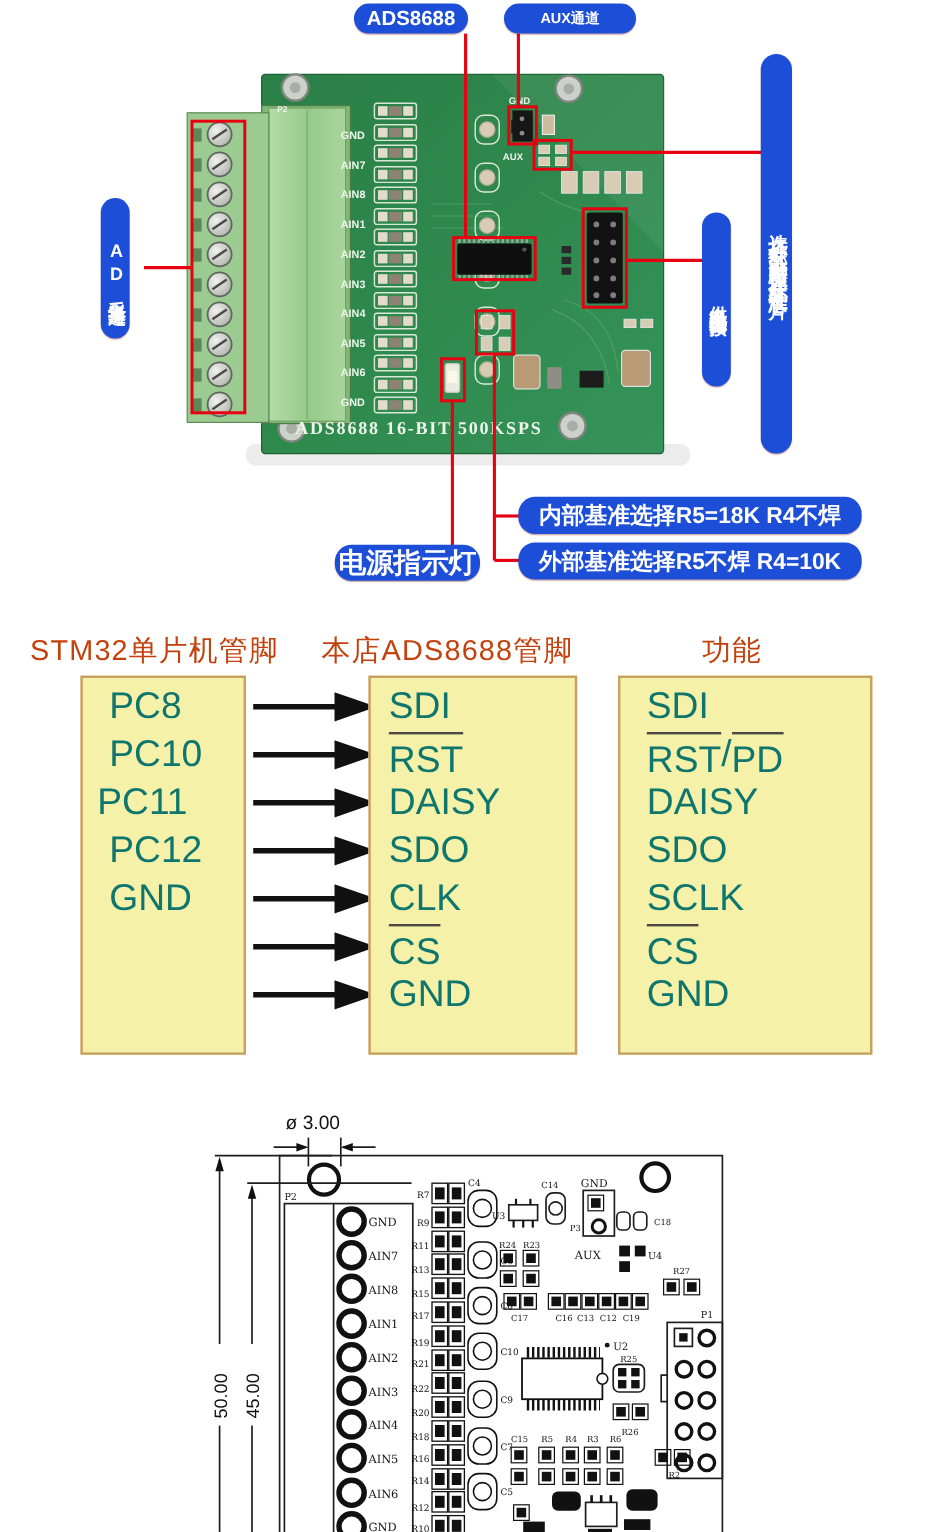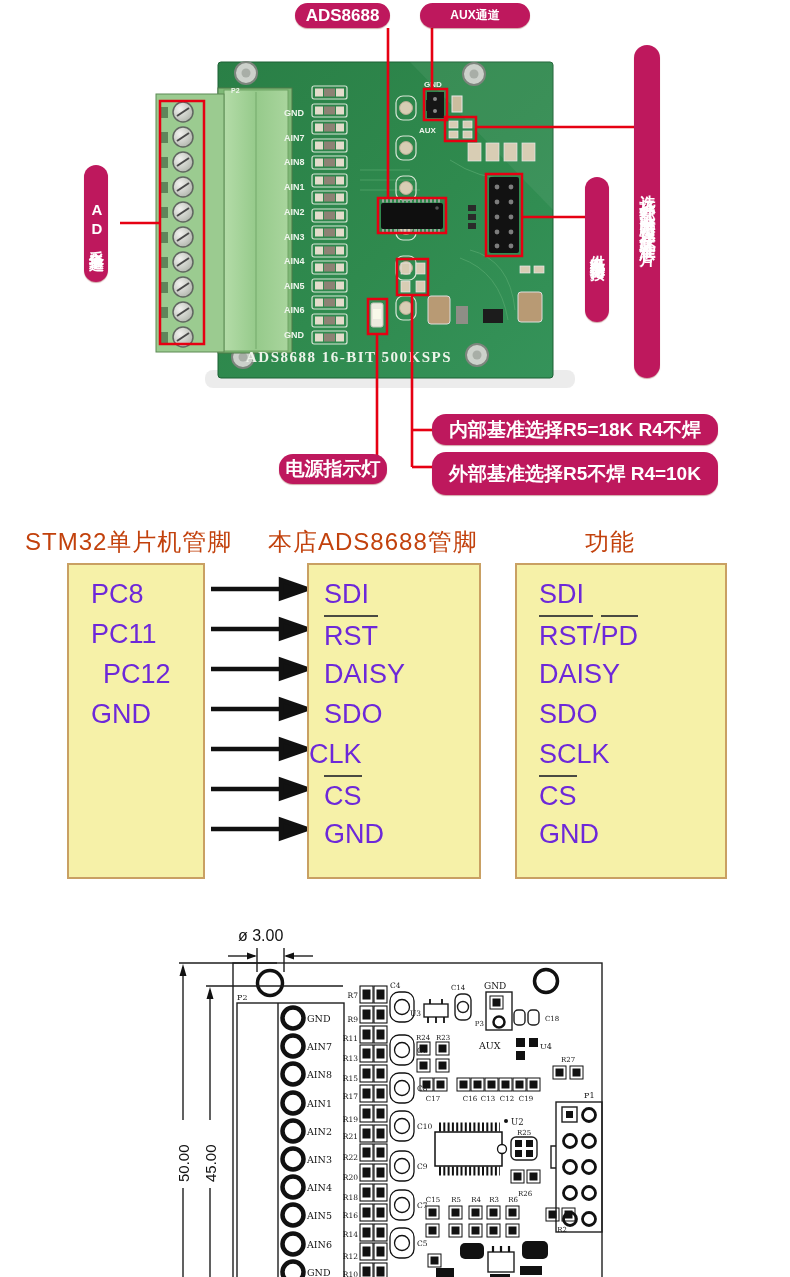--- a/index.html
+++ b/index.html
@@ -1,29 +1,29 @@
 <!DOCTYPE html>
 <html><head>
 <meta charset="utf-8">
 <style>
   html,body{margin:0;padding:0;}
   body{width:790px;height:1277px;position:relative;background:#fff;overflow:hidden;
        font-family:"Liberation Sans",sans-serif;}
   svg{position:absolute;overflow:visible;}
   
-  .pill{position:absolute;background:#be185d;color:#fff;font-weight:bold;
+  .pill{position:absolute;background:#1d4ed8;color:#fff;font-weight:bold;
         display:flex;align-items:center;justify-content:center;
         box-shadow:0 1px 1px rgba(120,0,0,.35);}
   .pill-h{border-radius:14px;}
   .pill-v{writing-mode:vertical-rl;text-orientation:upright;border-radius:13px;letter-spacing:4px;}
   
   .thdr{position:absolute;top:526px;font-size:24px;color:#c2410c;letter-spacing:1px;}
   .ybox{position:absolute;top:563px;height:316px;background:#f6f1a8;border:2px solid #c9a063;
         box-sizing:border-box;padding-top:5px;}
-  .trow{height:40px;display:flex;align-items:flex-end;font-size:27px;color:#6d28d9;}
+  .trow{height:40px;display:flex;align-items:flex-start;font-size:31px;color:#0f766e;}
   .ov{display:inline-block;line-height:1.05;border-top:2.5px solid #4a4a42;padding-top:5px;}
   
   #photo-labels text{fill:#eef5ec;font-family:"Liberation Sans",sans-serif;font-weight:bold;}
   
   #ddraw{color:#1e1e1e;}
   #ddraw .ln{stroke:#1e1e1e;stroke-width:1.4;fill:none;}
   #draw-labels text{fill:#141414;font-family:"DejaVu Serif",serif;}
   .dimtxt{fill:#111;font-family:"Liberation Sans",sans-serif;}
 </style>
 </head>
@@ -254,36 +254,39 @@
     <line x1="412" y1="430" x2="433" y2="430"></line>
     <line x1="412" y1="467" x2="433" y2="467"></line>
   </g>
 </svg>
 
 <div class="pill pill-h" style="left:295px;top:3px;width:95px;height:25px;font-size:17px">ADS8688</div>
 <div class="pill pill-h" style="left:420px;top:3px;width:110px;height:25px;font-size:12px">AUX通道</div>
 <div class="pill pill-v" style="left:84px;top:165px;width:24px;height:117px;font-size:15px;letter-spacing:2px">AD采集通道</div>
 <div class="pill pill-v" style="left:634px;top:45px;width:26px;height:333px;font-size:16px">选择外部基准时需焊接此基准芯片</div>
 <div class="pill pill-v" style="left:585px;top:177px;width:24px;height:145px;font-size:15px;letter-spacing:2px">供电及数据接口</div>
-<div class="pill pill-h" style="left:279px;top:454px;width:108px;height:30px;font-size:19px">电源指示灯</div>
+<div class="pill pill-h" style="left:279px;top:454px;width:121px;height:30px;font-size:23px">电源指示灯</div>
 <div class="pill pill-h" style="left:432px;top:414px;width:286px;height:31px;font-size:19px">内部基准选择R5=18K R4不焊</div>
-<div class="pill pill-h" style="left:432px;top:452px;width:286px;height:43px;font-size:19px">外部基准选择R5不焊 R4=10K</div>
+<div class="pill pill-h" style="left:432px;top:452px;width:286px;height:31px;font-size:19px">外部基准选择R5不焊 R4=10K</div>
 
 <div class="thdr" style="left:25px">STM32单片机管脚</div>
 <div class="thdr" style="left:268px">本店ADS8688管脚</div>
 <div class="thdr" style="left:585px">功能</div>
 
 <div class="ybox" style="left:67px;width:138px">
   <div class="trow" style="padding-left:22px">
       <span>PC8</span>
     </div>
   <div class="trow" style="padding-left:22px">
+      <span>PC10</span>
+    </div>
+  <div class="trow" style="padding-left:12px">
       <span>PC11</span>
     </div>
-  <div class="trow" style="padding-left:34px">
+  <div class="trow" style="padding-left:22px">
       <span>PC12</span>
     </div>
   <div class="trow" style="padding-left:22px">
       <span>GND</span>
     </div>
 </div>
 
 <svg id="arrows" style="left:205px;top:563px" width="104" height="316" viewBox="0 0 104 316">
   <g stroke="#111" stroke-width="4.5" fill="#111">
     <line x1="6" y1="26" x2="76" y2="26"></line>
@@ -309,21 +312,21 @@
     </div>
   <div class="trow" style="padding-left:15px">
       <span class="ov">RST</span>
     </div>
   <div class="trow" style="padding-left:15px">
       <span>DAISY</span>
     </div>
   <div class="trow" style="padding-left:15px">
       <span>SDO</span>
     </div>
-  <div class="trow" style="">
+  <div class="trow" style="padding-left:15px">
       <span>CLK</span>
     </div>
   <div class="trow" style="padding-left:15px">
       <span class="ov">CS</span>
     </div>
   <div class="trow" style="padding-left:15px">
       <span>GND</span>
     </div>
 </div>
 

